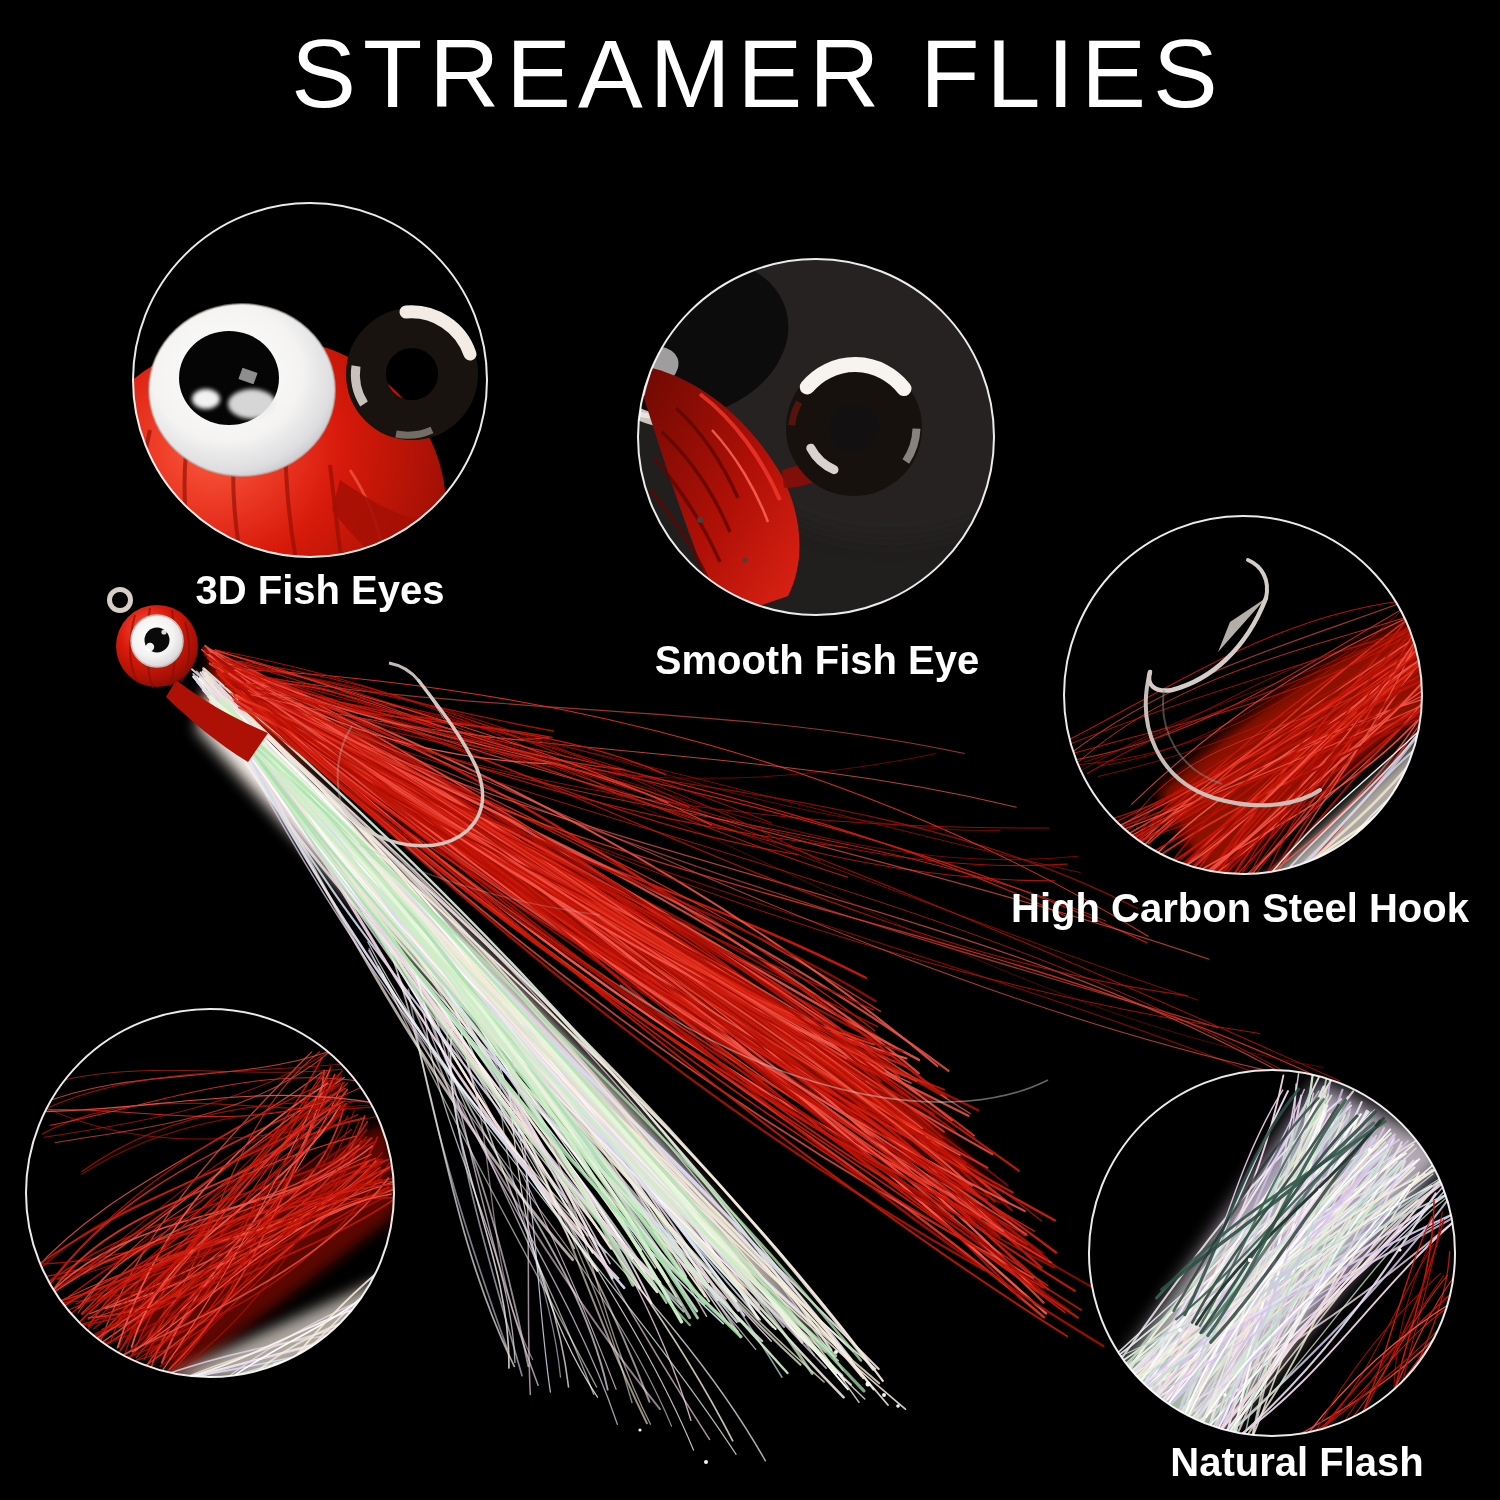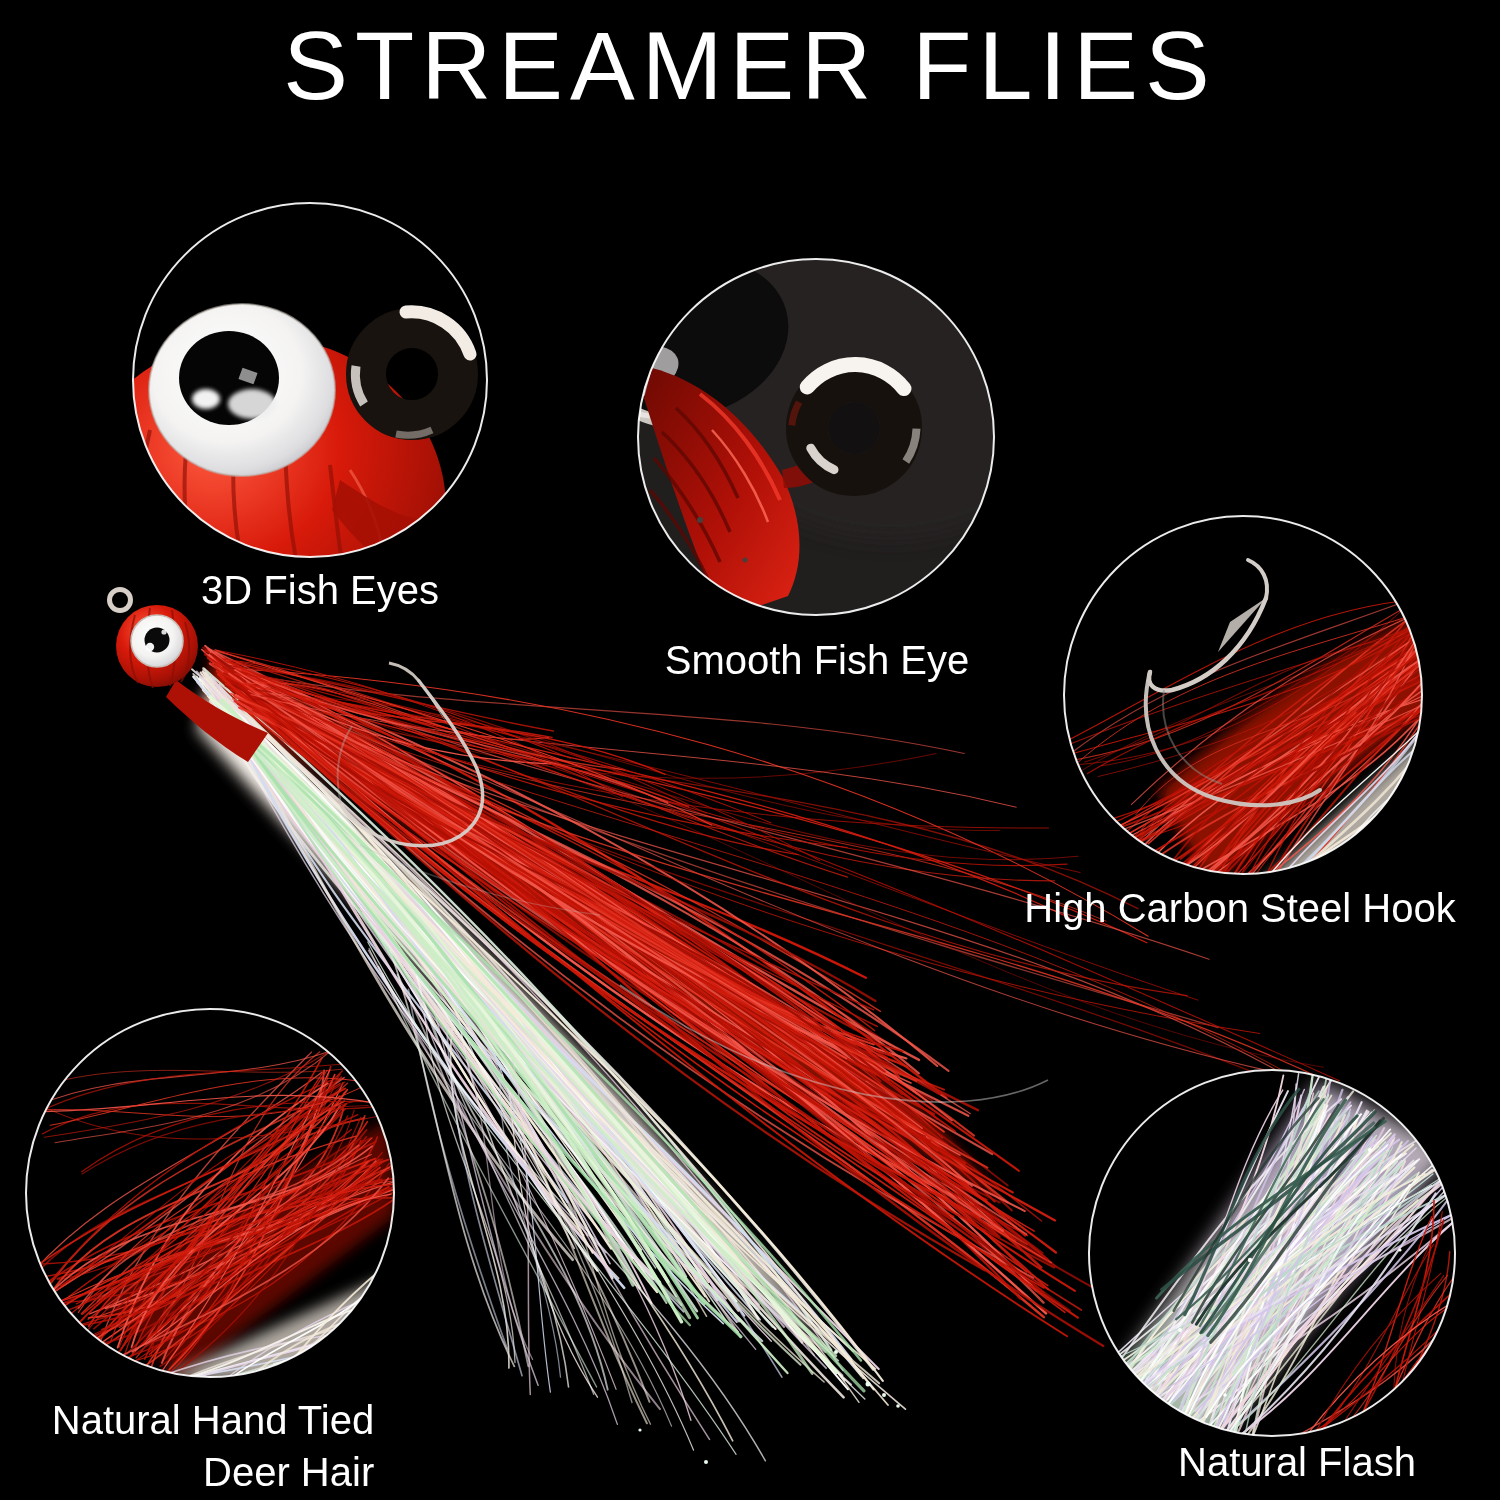--- a/index.html
+++ b/index.html
@@ -1,22 +1,22 @@
 <!DOCTYPE html>
 <html><head>
 <meta charset="utf-8">
 <style>
   html,body{margin:0;padding:0;background:#000;}
   .stage{position:relative;width:1500px;height:1500px;background:#000;overflow:hidden;
          font-family:"Liberation Sans",sans-serif;}
   .art{position:absolute;left:0;top:0;width:1500px;height:1500px;display:block;}
-  .title{position:absolute;left:50%;top:10px;transform:translateX(-50%);margin:0;
+  .title{position:absolute;left:50%;top:10px;transform:translateX(-50%);margin:8px;
          color:#fff;font-size:97px;font-weight:400;letter-spacing:7px;white-space:nowrap;}
-  .cap{position:absolute;color:#fff;font-size:40px;font-weight:400;transform:translateX(-50%);
-       white-space:nowrap;text-align:right;line-height:52px;}
+  .cap{position:absolute;color:#fff;font-size:40px;font-weight:700;transform:translateX(-50%);
+       white-space:nowrap;text-align:left;line-height:52px;}
 </style>
 </head>
 <body>
 
 <div class="stage">
 
 <svg class="art" viewBox="0 0 1500 1500" aria-hidden="true">
   <defs>
     <radialGradient id="eyeG" cx="42%" cy="40%" r="65%">
       <stop offset="0%" stop-color="#ffffff"></stop>
@@ -981,19 +981,15 @@
     </g>
   </g>
   <circle cx="1272" cy="1253" r="183" fill="none" stroke="#ffffff" stroke-width="2" opacity="0.92"></circle>
 </svg>
 
 <h1 class="title">STREAMER FLIES</h1>
 
 <div class="cap" style="left:320px;top:564px">3D Fish Eyes</div>
 <div class="cap" style="left:817px;top:634px">Smooth Fish Eye</div>
 <div class="cap" style="left:1240px;top:882px">High Carbon Steel Hook</div>
-<div class="cap" style="left:213px;top:1394px">
-  <span>Natural Hand Tied</span><br>
-  <span>Deer Hair</span>
+<div class="cap" style="left:1297px;top:1436px">Natural Flash</div>
+
 </div>
-<div class="cap" style="left:1297px;top:1436px">Natural Flash</div>
-
-</div>
 
 </body></html>

